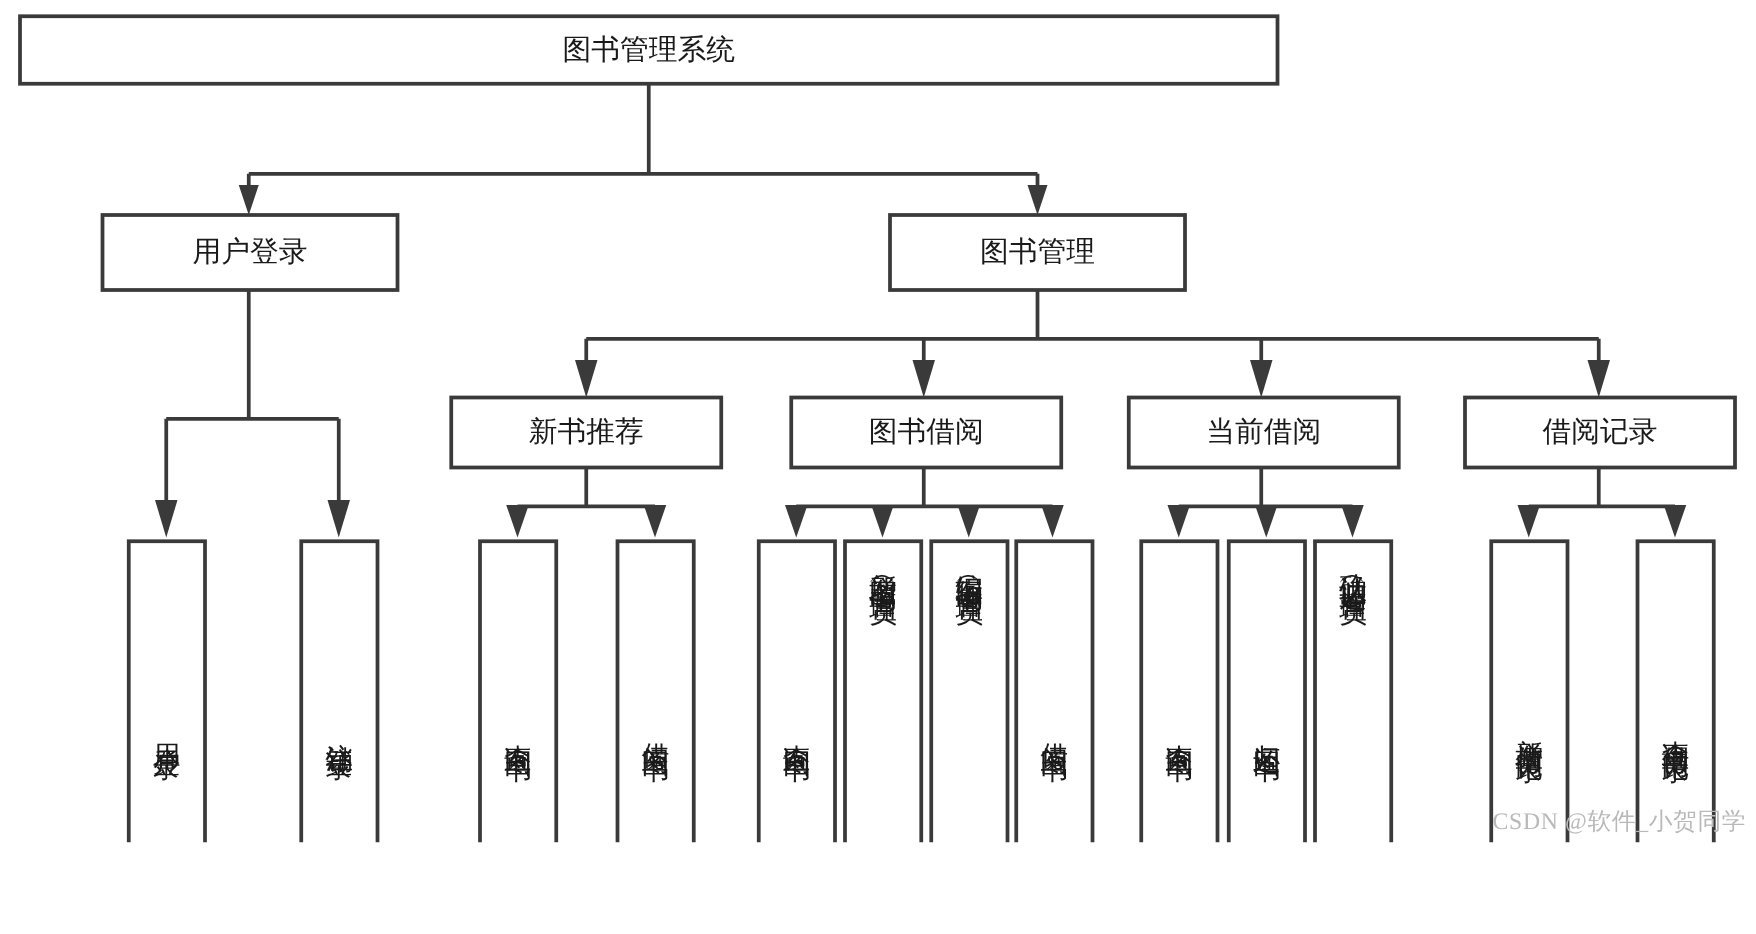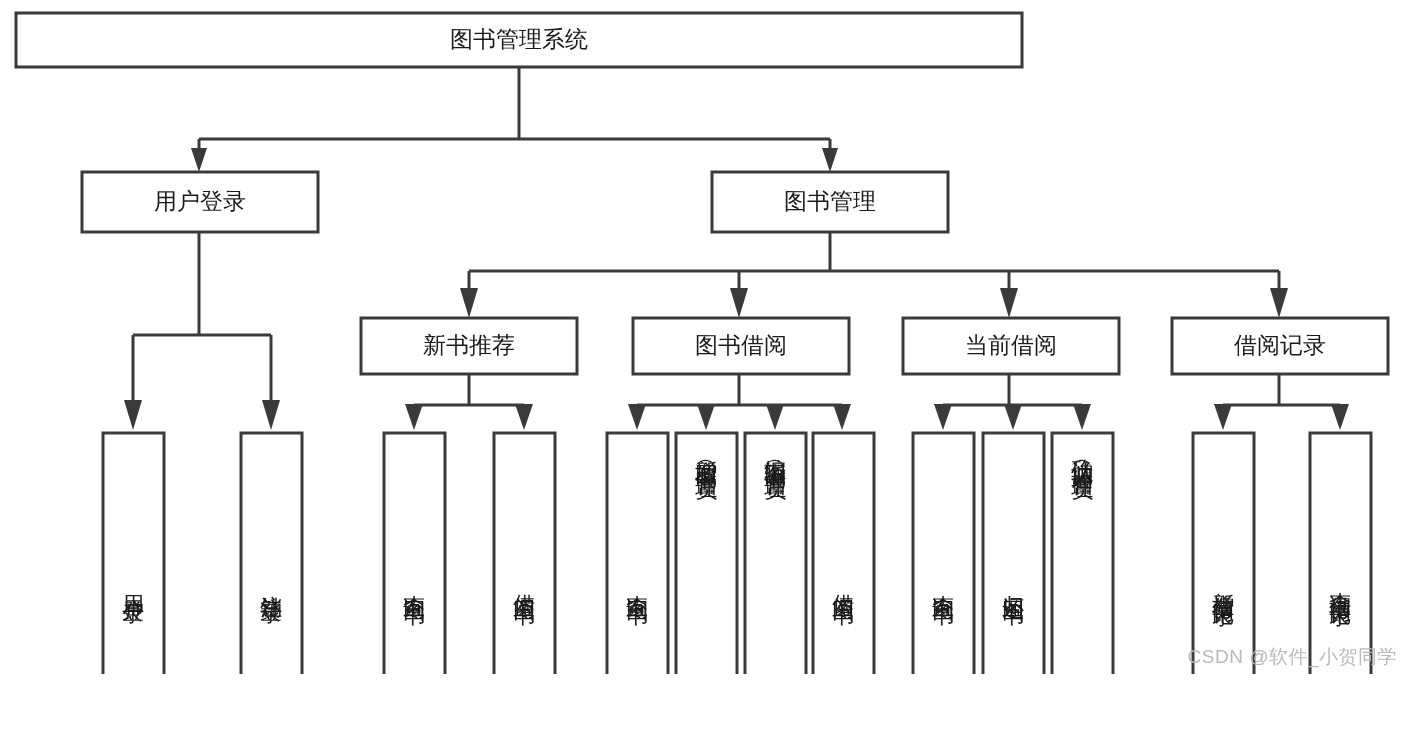--- a/index.html
+++ b/index.html
@@ -60,21 +60,21 @@
     font-size: 22px;
     line-height: 1.26;
     color: #1a1a1a;
     letter-spacing: 3px;
     white-space: nowrap;
   }
   .watermark {
     position: absolute;
     right: 8px;
     bottom: 4px;
-    font-family: Liberation Sans, sans-serif;
+    font-family: Liberation Serif, serif;
     font-size: 19px;
     color: #b9b9b9;
     letter-spacing: 0.5px;
     user-select: none;
   }
 </style>
 </head>
 <body>
 
 <div id="diagram-root">

